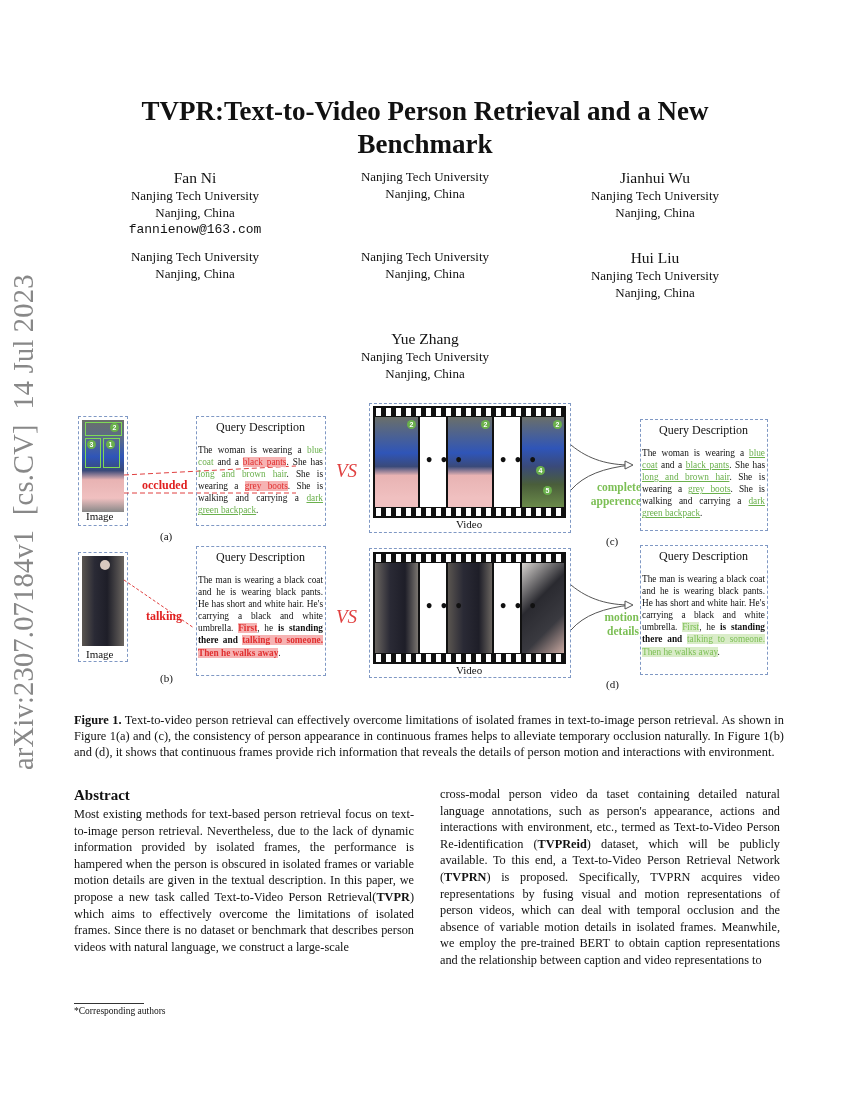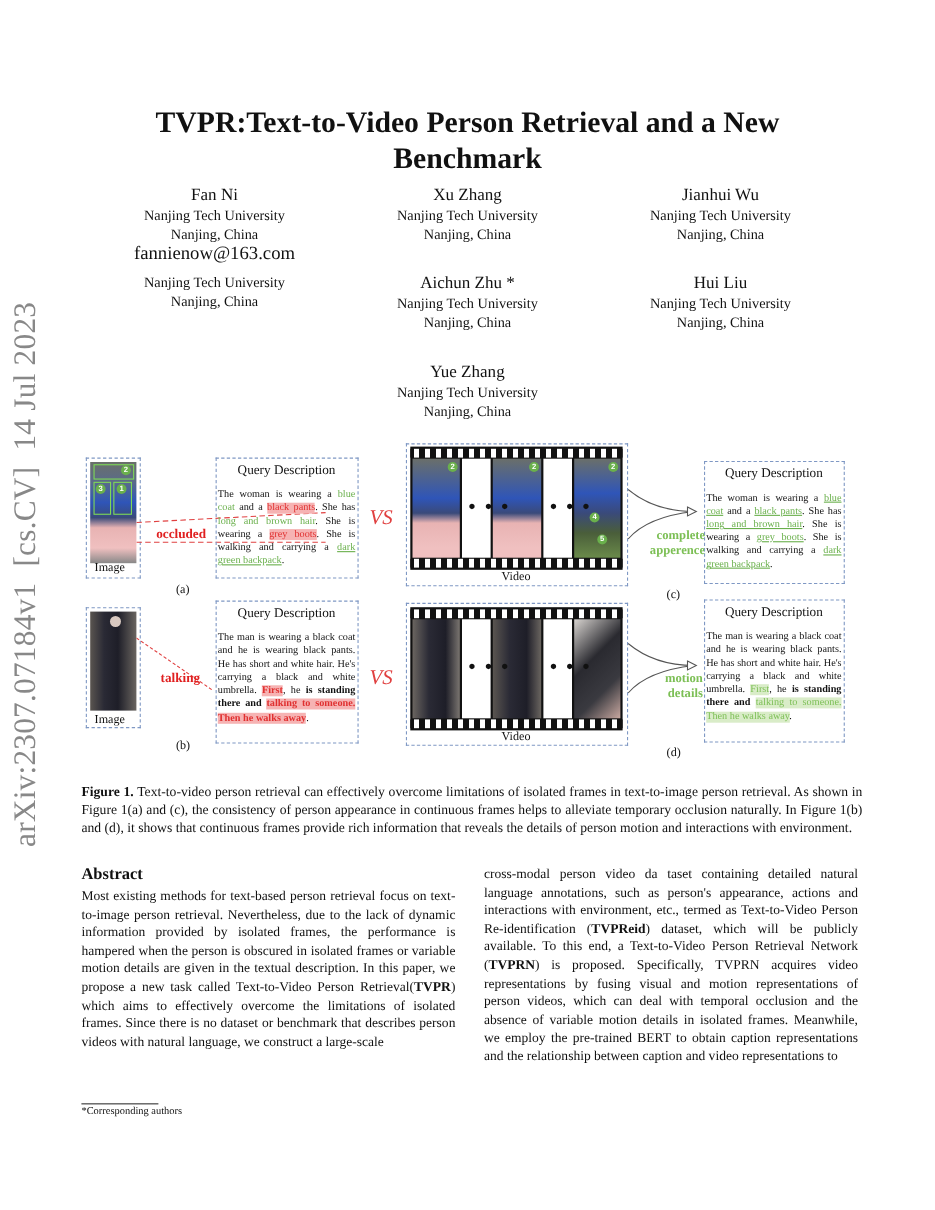--- a/index.html
+++ b/index.html
@@ -2,21 +2,21 @@
 <html><head>
 <meta charset="utf-8">
 <style>
   html,body{margin:0;padding:0;background:#fff;}
   body{width:850px;height:1100px;position:relative;overflow:hidden;font-family:"Liberation Serif","DejaVu Serif",serif;color:#111;}
   .arxiv{position:absolute;left:8px;top:770px;transform-origin:0 0;transform:rotate(-90deg);font-family:"Liberation Serif",serif;font-size:28.5px;color:#888;white-space:pre;letter-spacing:0.2px;}
   .title{position:absolute;left:80px;width:690px;top:95px;text-align:center;font-family:"Liberation Serif",serif;font-weight:bold;font-size:27px;line-height:33px;}
   .authors{position:absolute;left:80px;width:690px;top:168px;}
   .author{position:absolute;width:230px;text-align:center;font-size:13px;line-height:17px;}
   .author .name{font-size:15.5px;line-height:19px;}
-  .author .email{font-family:Liberation Serif, serif;font-size:17px;}
+  .author .email{font-family:Liberation Mono, monospace;font-size:13px;}
   .fig{position:absolute;left:74px;top:400px;width:710px;height:300px;}
   .dash{position:absolute;border:1.5px dashed #7f98c4;}
   .qd{position:absolute;font-size:9.3px;line-height:12.1px;text-align:justify;}
   .qd .qt{font-size:12px;text-align:center;display:block;margin:3px 0 10px 0;line-height:14px;}
   .g{color:#6ab04c;}
   .gu{color:#6ab04c;text-decoration:underline;}
   .rh{background:#f6b3b3;color:#e03030;}
   .rhb{background:#f6b3b3;color:#e03030;font-weight:bold;}
   .ghb{background:#d9ecc8;color:#7cbf55;}
   .lab{position:absolute;font-size:11px;}
@@ -45,35 +45,33 @@
 <div class="title">TVPR:Text-to-Video Person Retrieval and a New Benchmark</div>
 
 <div class="authors">
   <div class="author" style="left:0;top:0;">
     <div class="name">Fan Ni</div>
     <div>Nanjing Tech University</div>
     <div>Nanjing, China</div>
     <div class="email">fannienow@163.com</div>
   </div>
   <div class="author" style="left:230px;top:0;">
-    <div class="name">Xu Zhang</div>
     <div>Nanjing Tech University</div>
     <div>Nanjing, China</div>
   </div>
   <div class="author" style="left:460px;top:0;">
     <div class="name">Jianhui Wu</div>
     <div>Nanjing Tech University</div>
     <div>Nanjing, China</div>
   </div>
   <div class="author" style="left:0;top:80px;">
     <div>Nanjing Tech University</div>
     <div>Nanjing, China</div>
   </div>
   <div class="author" style="left:230px;top:80px;">
-    <div class="name">Aichun Zhu *</div>
     <div>Nanjing Tech University</div>
     <div>Nanjing, China</div>
   </div>
   <div class="author" style="left:460px;top:80px;">
     <div class="name">Hui Liu</div>
     <div>Nanjing Tech University</div>
     <div>Nanjing, China</div>
   </div>
   <div class="author" style="left:230px;top:161px;">
     <div class="name">Yue Zhang</div>

